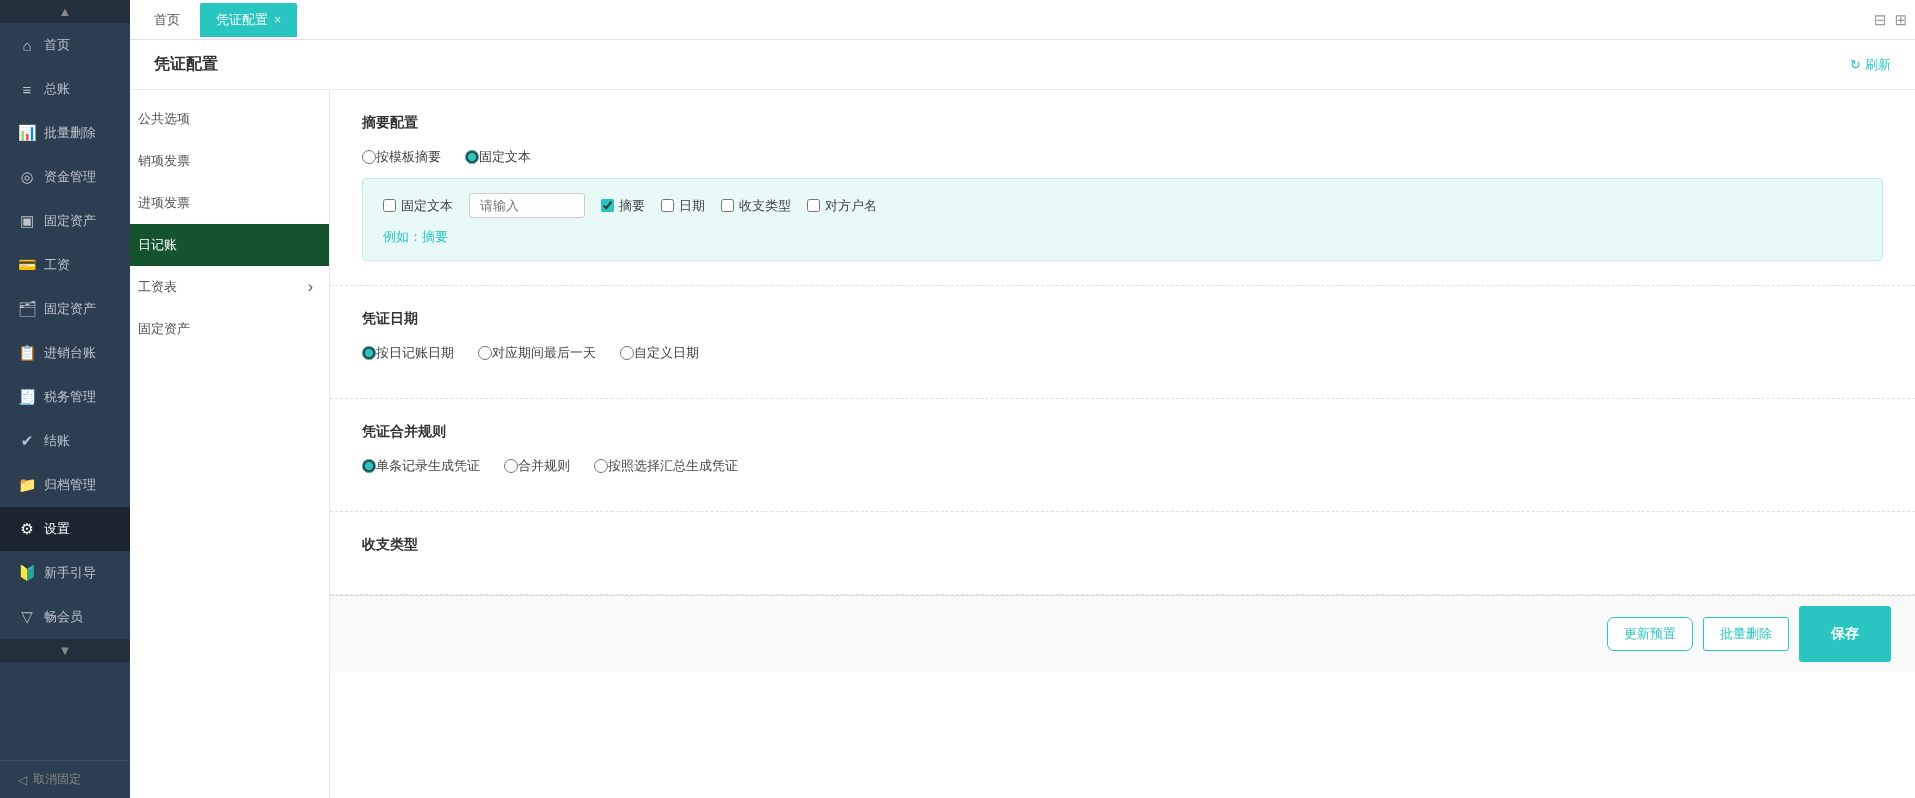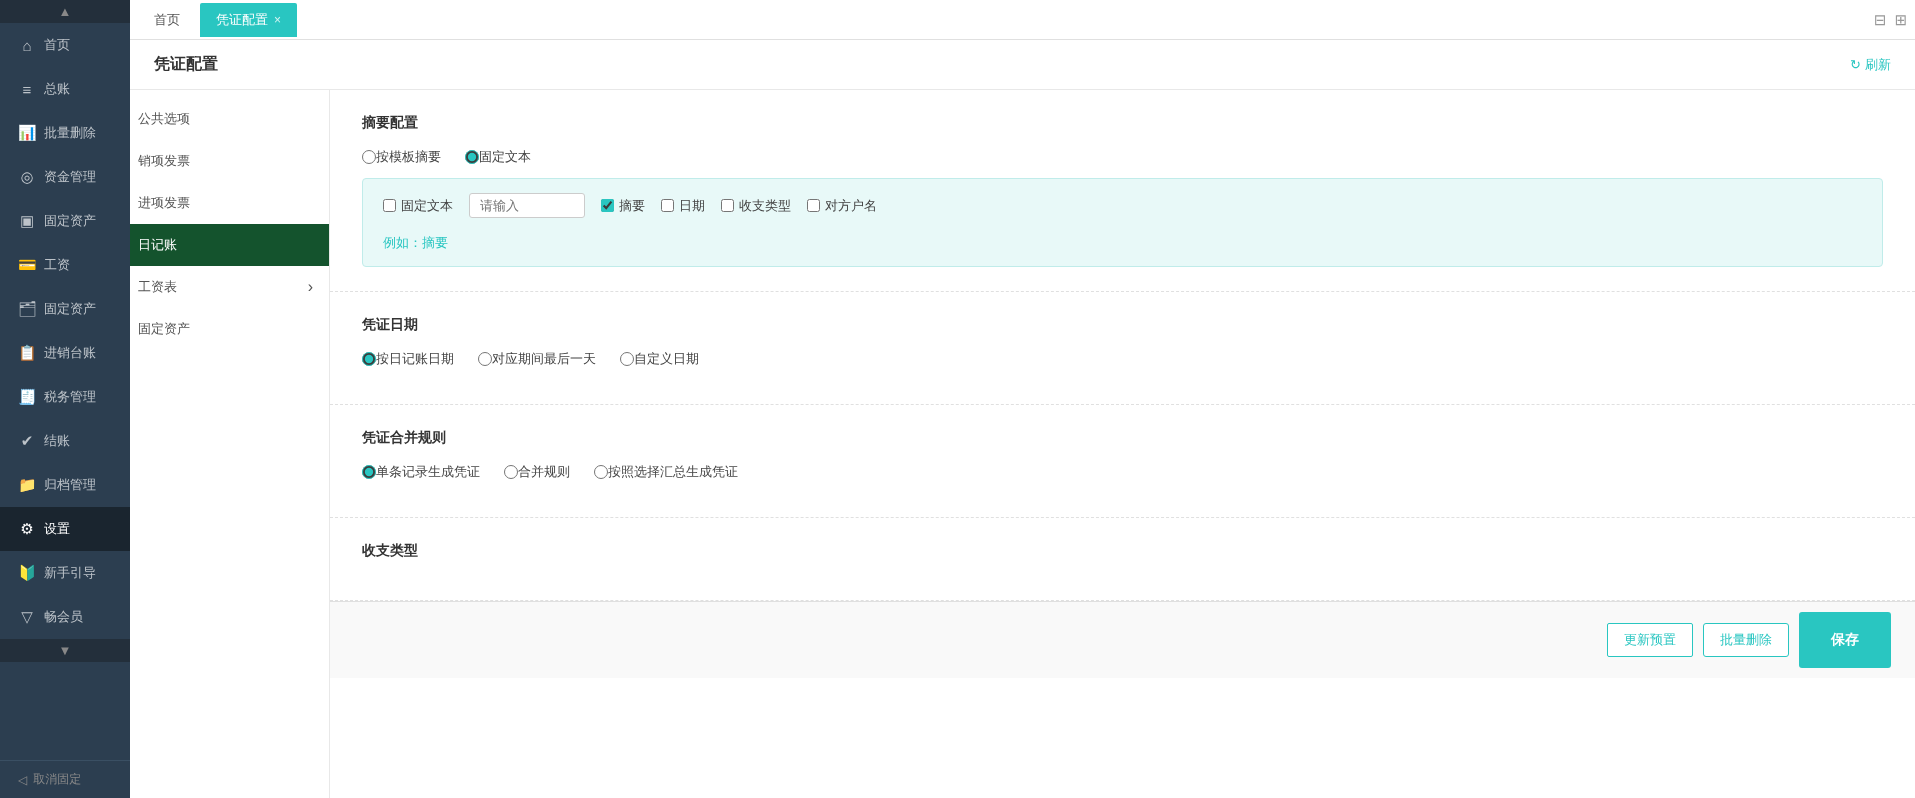--- a/index.html
+++ b/index.html
@@ -219,41 +219,41 @@
       border-radius: 3px;
       padding: 4px 10px;
       font-size: 13px;
       width: 116px;
       color: #aaa;
       outline: none;
     }
     .summary-preview {
       color: #29c6c1;
       font-size: 13px;
-      margin-top: 16px;
+      margin-top: 10px;
     }
 
     
     .bottom-bar {
       position: sticky;
       bottom: 0;
       background: #f9f9f9;
       border-top: 1px solid #e0e0e0;
       padding: 10px 24px;
       display: flex;
       justify-content: flex-end;
       gap: 10px;
       align-items: center;
     }
     .btn-update {
       border: 1px solid #29c6c1;
       color: #29c6c1;
       background: #fff;
       padding: 7px 16px;
-      border-radius: 2px;
+      border-radius: 7px;
       cursor: pointer;
       font-size: 13px;
     }
     .btn-batch-delete {
       border: 1px solid #29c6c1;
       color: #29c6c1;
       background: #fff;
       padding: 7px 16px;
       border-radius: 3px;
       cursor: pointer;

